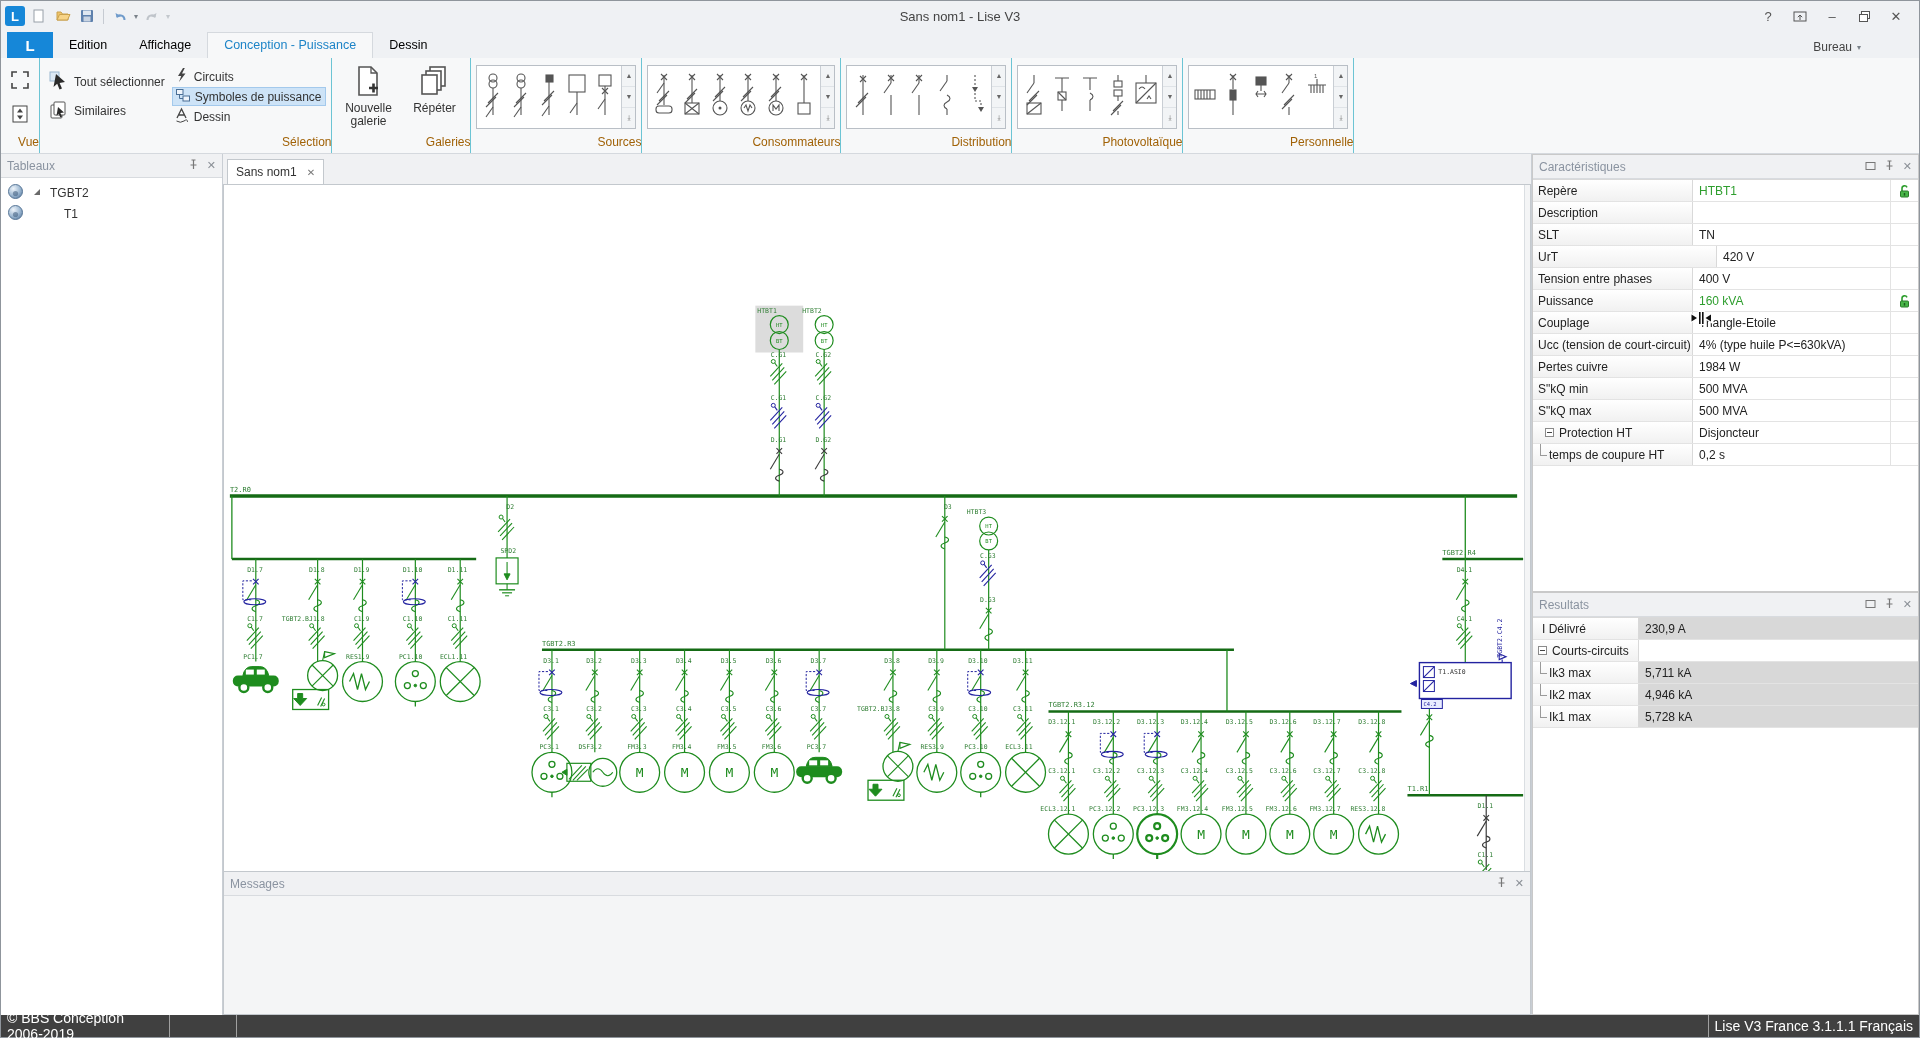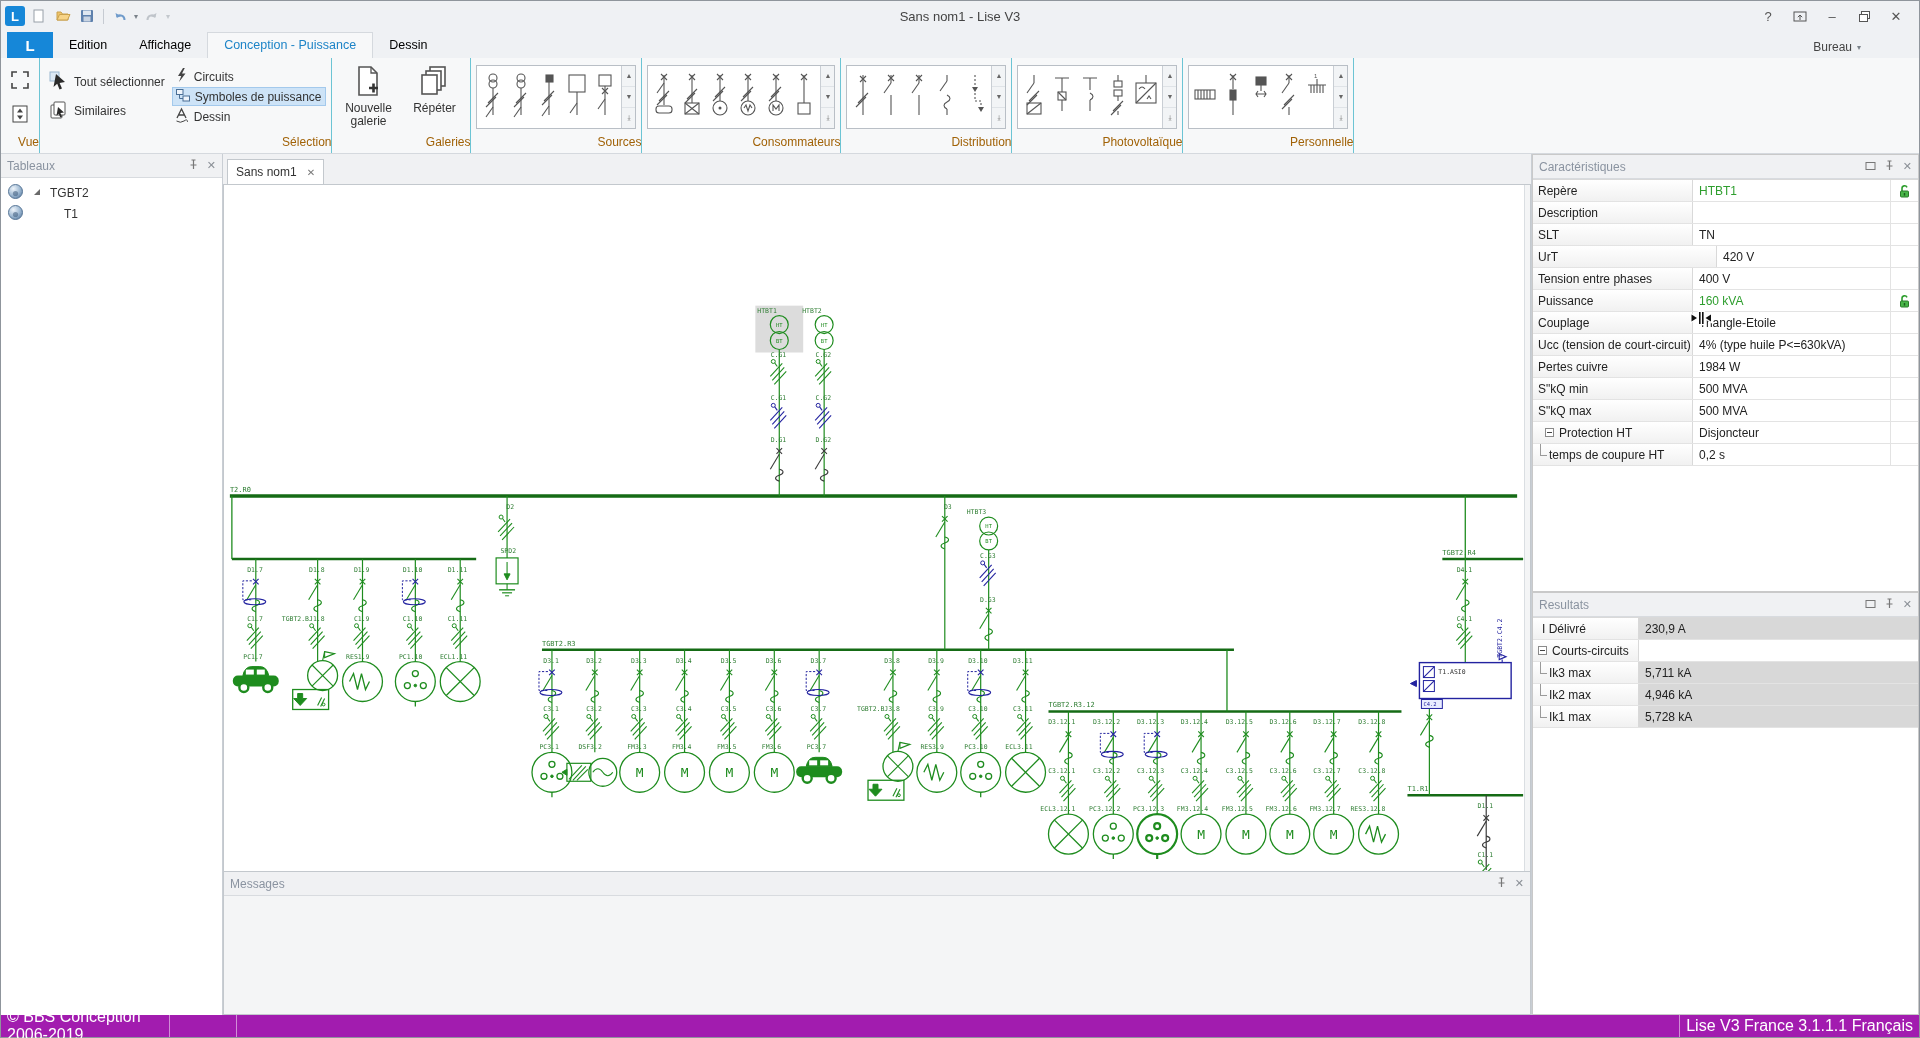--- a/index.html
+++ b/index.html
@@ -82,21 +82,21 @@
   .pval.gray { background:#d8d8d8; }
   .plock { width:28px; border-left:1px solid #e3e3e3; display:flex; align-items:center; justify-content:center; }
   .exp { display:inline-block; width:9px; height:9px; border:1px solid #8a8a8a; background:#fff;
     margin-right:5px; position:relative; flex:none; }
   .exp::after { content:""; position:absolute; left:1px; right:1px; top:3px; border-top:1px solid #444; }
   .plabel.child { padding-left:16px; }
   .plabel.child::before { content:""; position:absolute; left:7px; top:-1px; width:6px; height:12px;
     border-left:1px solid #9a9a9a; border-bottom:1px solid #9a9a9a; }
 
   
-  .statusbar { height:22px; background:#a21caf; color:#fff; display:flex; align-items:center; font-size:16px; flex:none; }
+  .statusbar { height:22px; background:#404040; color:#fff; display:flex; align-items:center; font-size:14px; flex:none; }
   .statusbar .seg { height:100%; display:flex; align-items:center; padding:0 6px; }
   .statusbar .d { width:1px; height:100%; background:rgba(255,255,255,.5); }
 
   .cursor-overlay { position:absolute; left:1686px; top:309px; z-index:50; pointer-events:none; }
   svg text { user-select:none; }
 </style>
 </head>
 <body>
 
 <div class="window">

